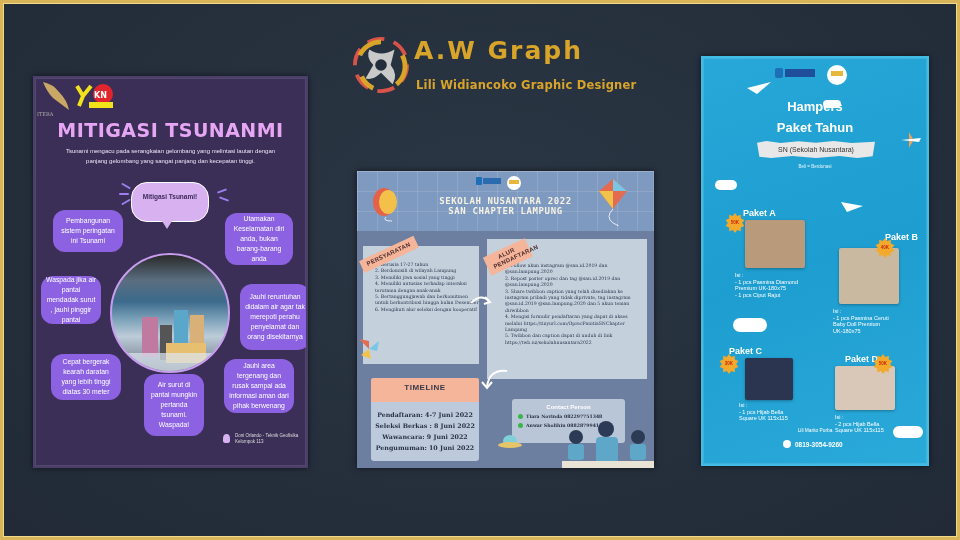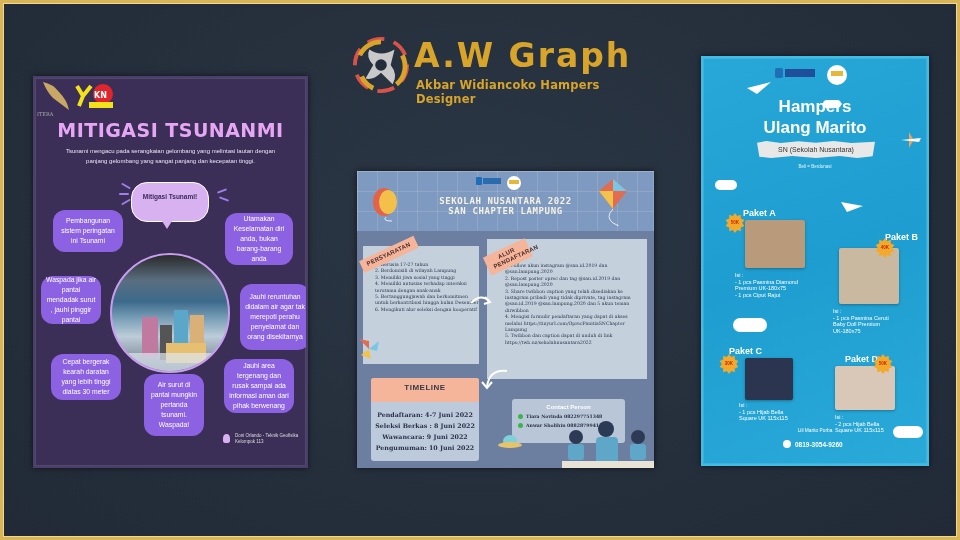--- a/index.html
+++ b/index.html
@@ -13,21 +13,21 @@
     position: absolute; left: 3px; top: 3px; width: 954px; height: 534px;
     background: radial-gradient(ellipse at 50% 40%, #2b3644 0%, #242e3b 70%, #212a36 100%);
     border: 1px solid #f3d98a;
   }
   
   .brand { position: absolute; left: 348px; top: 30px; width: 290px; height: 62px; }
   .brand-logo { position: absolute; left: 0; top: 2px; width: 58px; height: 58px; }
   .brand-title {
     position: absolute; left: 62px; top: 2px;
     font-family: "DejaVu Sans", sans-serif; font-weight: bold;
-    font-size: 33px; letter-spacing: 2px; color: #d8a42a;
+    font-size: 25px; letter-spacing: 2px; color: #d8a42a;
   }
   .brand-sub {
     position: absolute; left: 64px; top: 44px;
     font-family: "DejaVu Sans", sans-serif; font-weight: bold;
     font-size: 11.5px; color: #d8a42a; letter-spacing: 0.2px;
   }
   
   .poster { position: absolute; overflow: hidden; box-shadow: 0 0 6px rgba(0,0,0,0.6), inset 0 0 0 1px rgba(255,255,255,0.12); }
 
   
@@ -99,21 +99,21 @@
 
   
   .p3 {
     left: 697px; top: 52px; width: 228px; height: 410px;
     background: linear-gradient(160deg, #27a8d8 0%, #1e9dd0 50%, #2aaad9 100%);
     border: 2px solid #40bce5;
   }
   .p3 .logos { position: absolute; left: 72px; top: 6px; width: 80px; height: 22px; }
   .p3 .title {
     position: absolute; left: 0; right: 0; top: 38px; text-align: center;
-    font-weight: bold; font-size: 17px; line-height: 21px; color: #fff;
+    font-weight: bold; font-size: 13px; line-height: 21px; color: #fff;
   }
   .p3 .subtitle {
     position: absolute; left: 54px; top: 83px; width: 118px; height: 17px;
     background: #e8e8e8; text-align: center; font-size: 7px; line-height: 17px; color: #333;
     clip-path: polygon(0 10%, 8% 0, 20% 12%, 35% 2%, 50% 10%, 65% 0, 80% 12%, 100% 4%, 98% 90%, 85% 100%, 70% 88%, 50% 100%, 30% 88%, 12% 100%, 2% 92%);
   }
   .p3 .tagline { position: absolute; left: 0; right: 0; top: 106px; text-align: center; font-size: 4.5px; color: #e5f5fb; }
   .p3 .pkg-title { position: absolute; font-weight: bold; font-size: 9px; color: #fff; }
   .p3 .price {
     position: absolute; width: 20px; height: 20px; background: #f3a92b;
@@ -135,21 +135,21 @@
   <div class="brand">
     <svg class="brand-logo" viewBox="0 0 60 60">
       <circle cx="30" cy="30" r="27" fill="none" stroke="#d9534a" stroke-width="4" stroke-dasharray="18 10"></circle>
       <path d="M8 20 A24 24 0 0 1 30 6" stroke="#d8a42a" stroke-width="5" fill="none"></path>
       <path d="M52 20 A24 24 0 0 1 46 50" stroke="#d8a42a" stroke-width="5" fill="none"></path>
       <path d="M10 42 A24 24 0 0 0 22 54" stroke="#d8a42a" stroke-width="5" fill="none"></path>
       <path d="M18 14 Q30 22 44 14 L40 30 Q48 40 42 50 L30 38 Q22 46 14 44 L22 30 Q14 22 18 14 Z" fill="#c9c9c9"></path>
       <circle cx="30" cy="30" r="6" fill="#242e3b"></circle>
     </svg>
     <div class="brand-title">A.W Graph</div>
-    <div class="brand-sub">Akbar Widiancoko Hampers Designer</div>
+    <div class="brand-sub">Lili Widiancoko Graphic Designer</div>
   </div>
 
   <div class="poster p1">
     <svg class="logo-itera" viewBox="0 0 34 40">
       <path d="M4 4 Q14 6 20 14 Q28 22 30 32 Q22 26 14 20 Q8 14 4 4 Z" fill="#c9a866"></path>
     </svg>
     <div class="logo-itera-text">ITERA</div>
     <svg class="logo-kkn" viewBox="0 0 42 28">
       <circle cx="28" cy="12" r="10" fill="#e0262c"></circle>
       <path d="M2 4 L8 14 L4 24 M8 14 L16 4" stroke="#f2e21a" stroke-width="4" fill="none"></path>
@@ -315,21 +315,21 @@
       <path d="M2 12 L22 10 L20 14 Z" fill="#fff"></path>
         <path d="M10 4 L14 11 L10 11 Z" fill="#f3a05a"></path>
         <path d="M10 20 L14 13 L10 13 Z" fill="#f3a05a"></path>
     </svg>
     <svg style="position:absolute;left:138px;top:144px;width:22px;height:10px;" viewBox="0 0 22 10">
       <polygon points="0,0 22,4 6,10" fill="#fff"></polygon>
     </svg>
 
     <div class="title">
       <div>Hampers</div>
-      <div>Ulang Marito</div>
+      <div>Paket Tahun</div>
     </div>
     <div class="subtitle">SN (Sekolah Nusantara)</div>
     <div class="tagline">Beli = Berdonasi</div>
 
     <div class="pkg-title" style="left:40px;top:150px;">Paket A</div>
     <div class="photo" style="left:42px;top:162px;width:60px;height:48px;background:#b99a7a;"></div>
     <div class="price" style="left:22px;top:155px;"></div>
     <div class="price-text" style="left:22px;top:162px;">50K</div>
     <div class="desc" style="left:32px;top:214px;">
       <div>Isi :</div>

